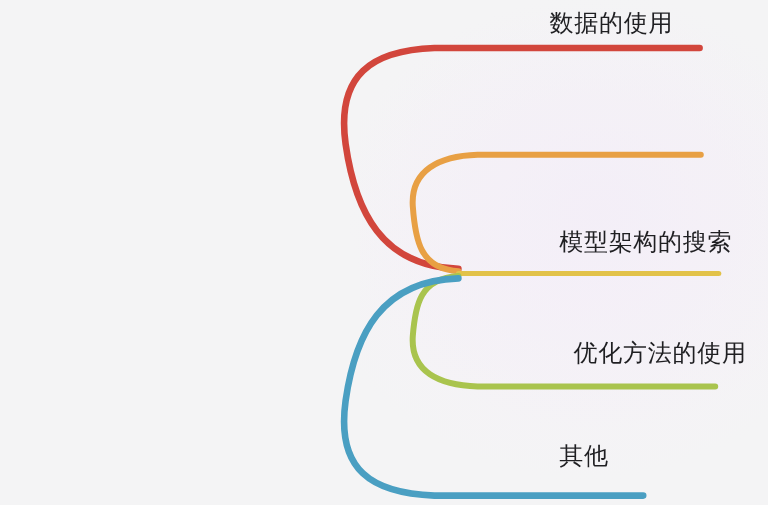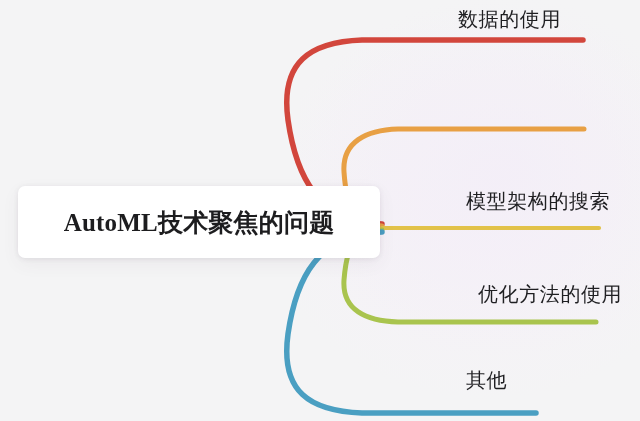--- a/index.html
+++ b/index.html
@@ -95,23 +95,20 @@
   <svg id="branch-svg" viewBox="0 0 640 421">
     <g id="branch-paths">
         <path d="M 382 224 C 318 222 296 176 288 120 C 280 62 310 42 362 40 L 583 40" stroke="#d2463c" stroke-width="5.5" fill="none" stroke-linecap="round"></path>
         <path d="M 382 226 C 350 224 346 200 344 172 C 342 142 366 130 398 129 L 584 129" stroke="#e8a044" stroke-width="5" fill="none" stroke-linecap="round"></path>
         <path d="M 382 228 L 599 228" stroke="#e2c249" stroke-width="4.2" fill="none" stroke-linecap="round"></path>
         <path d="M 382 230 C 350 232 346 254 344 280 C 342 310 366 321 398 322 L 596 322" stroke="#a9c44e" stroke-width="5" fill="none" stroke-linecap="round"></path>
         <path d="M 382 232 C 318 234 296 278 288 334 C 280 392 310 411 362 413 L 536 413" stroke="#4a9fc2" stroke-width="5.5" fill="none" stroke-linecap="round"></path>
       </g>
   </svg>
 
-  <div class="center-card">
-    <span class="center-card-label">AutoML技术聚焦的问题</span>
-  </div>
 
   <div class="branch-label" id="label-0">数据的使用</div>
 
 
   <div class="branch-label" id="label-2">模型架构的搜索</div>
 
   <div class="branch-label" id="label-3">优化方法的使用</div>
 
   <div class="branch-label" id="label-4">其他</div>
 

